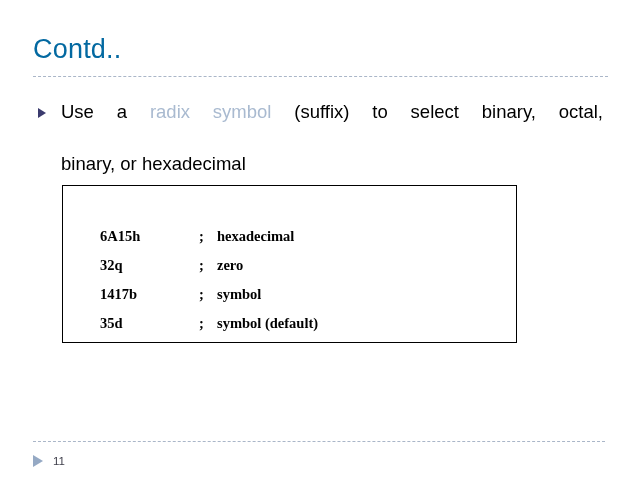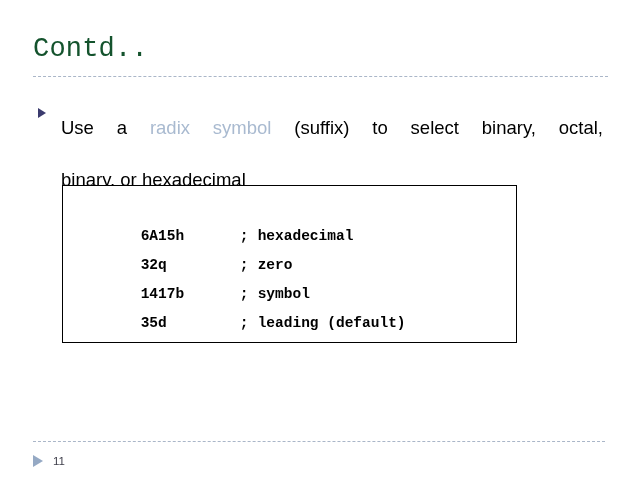--- a/index.html
+++ b/index.html
@@ -21,24 +21,24 @@
     position: absolute;
     inset: 0;
     background: #ffffff;
   }
 
   
   .slide-title {
     position: absolute;
     left: 33px;
     top: 33px;
-    font-family: Liberation Mono, monospace;
+    font-family: Liberation Sans, sans-serif;
     font-size: 27px;
     line-height: 32px;
-    color: #14532d;
+    color: #0369a1;
     letter-spacing: 0.2px;
     white-space: nowrap;
   }
 
   
   .rule {
     position: absolute;
     height: 0;
     border-top: 1px dashed #aab6c8;
   }
@@ -74,21 +74,20 @@
     margin-left: 28px;
     font-size: 18.5px;
     line-height: 26px;
     color: #000000;
     text-align: justify;
     text-justify: inter-word;
   }
   .bullet-text .line1 {
     display: block;
     text-align: justify;
-    margin-top: 16px;
   }
   .bullet-text .line1::after {
     content: "";
     display: inline-block;
     width: 100%;
   }
   .bullet-text .line2 {
     display: block;
   }
   .accent-word {
@@ -112,21 +111,21 @@
     top: 7px;
     right: 0;
     margin: 0;
     padding: 0;
     list-style: none;
   }
   .code-line {
     display: block;
     height: 29px;
     line-height: 29px;
-    font-family: Liberation Mono, monospace;
+    font-family: Liberation Serif, serif;
     font-size: 14.5px;
     font-weight: bold;
     color: #000000;
     white-space: pre;
   }
   .code-value {
     display: inline-block;
     width: 99px;
     vertical-align: top;
   }
@@ -191,21 +190,21 @@
 
       <div class="code-line">
         <span class="code-value">32q</span><span class="code-semi">;</span><span class="code-comment">zero</span>
       </div>
 
       <div class="code-line">
         <span class="code-value">1417b</span><span class="code-semi">;</span><span class="code-comment">symbol</span>
       </div>
 
       <div class="code-line">
-        <span class="code-value">35d</span><span class="code-semi">;</span><span class="code-comment">leading (default)</span>
+        <span class="code-value">35d</span><span class="code-semi">;</span><span class="code-comment">symbol (default)</span>
       </div>
 
     </div>
   </div>
 
   <div class="rule rule-bottom"></div>
 
   <div class="footer">
     <span class="footer-marker"></span>
     <span class="footer-page">11</span>

